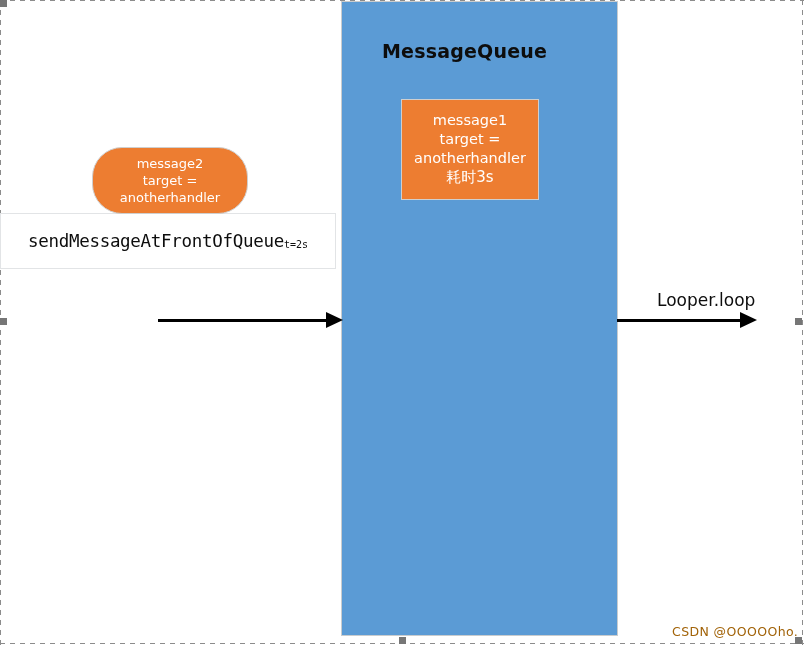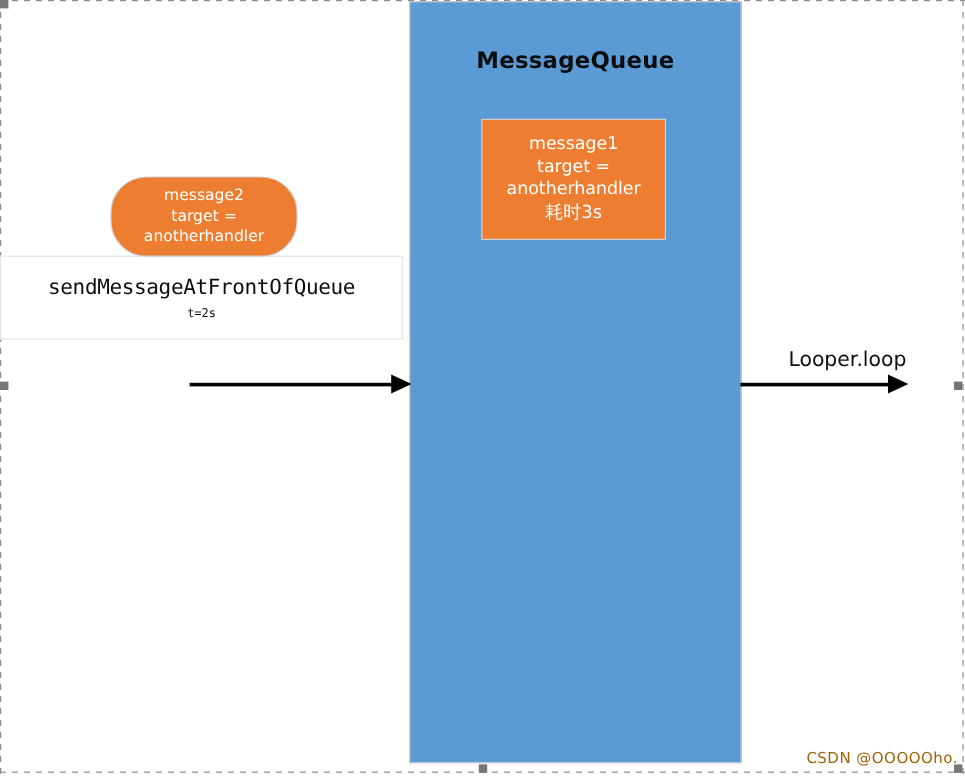--- a/index.html
+++ b/index.html
@@ -46,21 +46,21 @@
     left: 341px;
     top: 1px;
     width: 277px;
     height: 635px;
     background: #5B9BD5;
     border: 1px solid #c9ccce;
     box-sizing: border-box;
   }
   #mq-title {
     position: absolute;
-    left: 341px;
+    left: 326px;
     top: 40px;
     width: 277px;
     text-align: center;
     font-size: 19px;
     font-weight: bold;
     color: #0d0d0d;
     letter-spacing: 0.2px;
   }
 
   
@@ -73,21 +73,21 @@
     text-align: center;
     display: flex;
     flex-direction: column;
     justify-content: center;
     align-items: center;
     line-height: 1.32;
   }
   #msg1-box {
     left: 401px;
     top: 99px;
-    width: 154px;
+    width: 138px;
     height: 101px;
     font-size: 14.5px;
   }
   #msg2-box {
     left: 92px;
     top: 147px;
     width: 156px;
     height: 67px;
     font-size: 13px;
     z-index: 5;
@@ -97,26 +97,26 @@
     font-weight: normal;
     font-size: 15px;
   }
 
   
   #send-box {
     position: absolute;
     left: 0px;
     top: 213px;
     width: 336px;
-    height: 70px;
+    height: 56px;
     border: 1px solid #e2e4e6;
     box-sizing: border-box;
     background: #ffffff;
     display: flex;
-    flex-direction: column;
+    flex-direction: row;
     justify-content: center;
     align-items: center;
     color: #0d0d0d;
     font-family: "DejaVu Sans Mono", monospace;
   }
   #send-box .api-name {
     font-size: 17.5px;
     letter-spacing: -0.3px;
   }
   #send-box .api-time {

